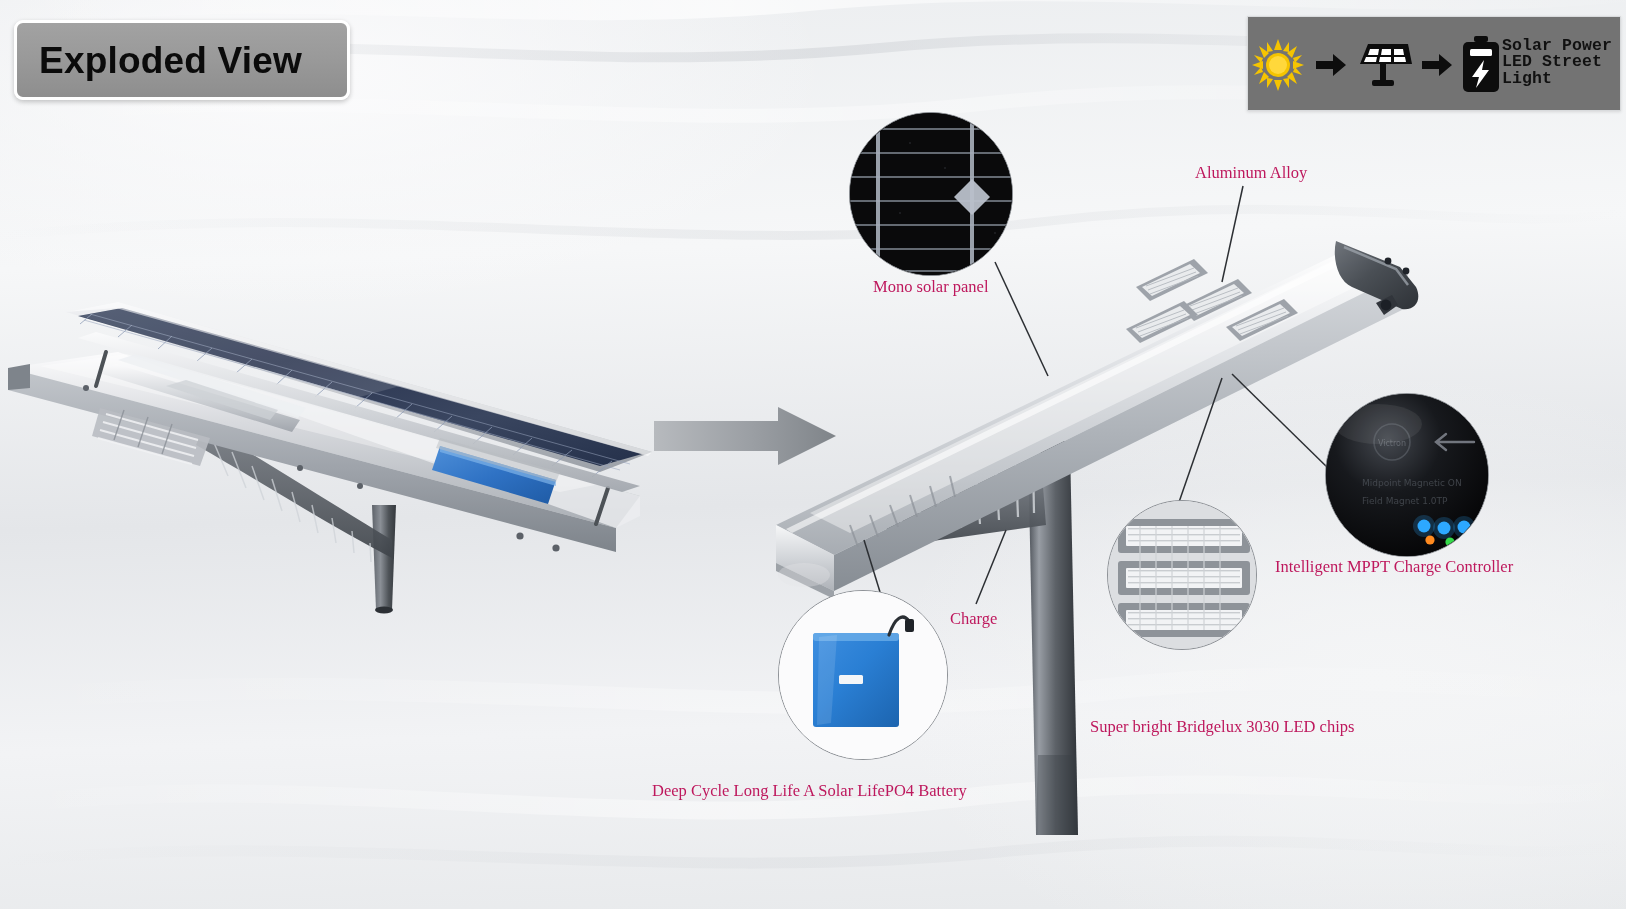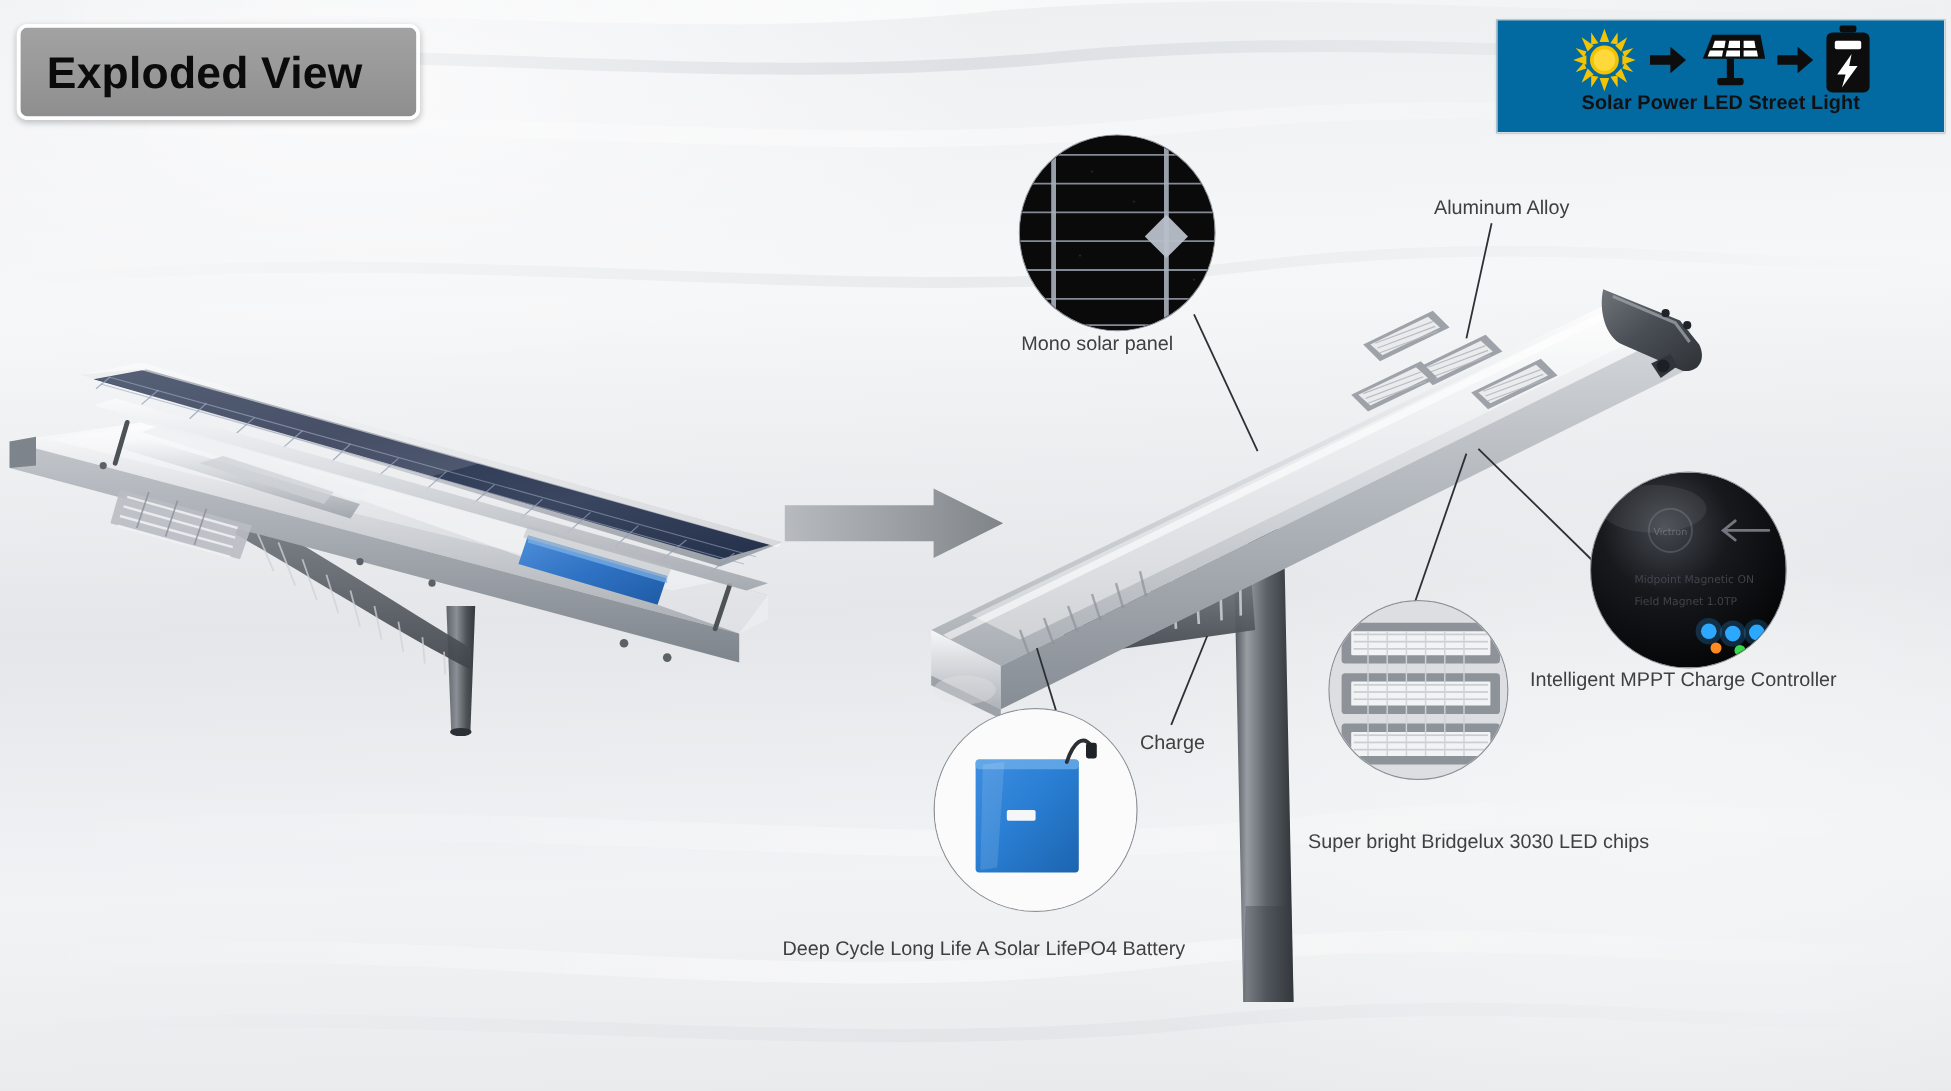--- a/index.html
+++ b/index.html
@@ -28,35 +28,37 @@
     display:flex;align-items:center;
   }
   .title-badge span{
     color:#0b0b0b;font-size:37px;font-weight:bold;letter-spacing:.2px;
     padding-left:22px;line-height:1;
   }
 
   
   .logo-banner{
     position:absolute;left:1247px;top:16px;width:372px;height:93px;
-    background:#0369a1;
+    background:#737373;
     border:1px solid #d9dbdd;
-    display:flex;flex-direction:column;align-items:center;justify-content:flex-start;
+    display:flex;flex-direction:row;align-items:center;justify-content:flex-start;
     box-shadow:0 1px 3px rgba(0,0,0,.12);
+    font-family:Liberation Mono, monospace;
   }
   .logo-icons{display:flex;align-items:center;gap:8px;height:60px;padding-top:3px;}
   .logo-caption{
     color:#111;font-size:16.5px;font-weight:bold;line-height:1;
     letter-spacing:.1px;margin-top:-2px;
   }
 
   
   .label{
-    position:absolute;color:#404040;font-size:16.5px;white-space:nowrap;
+    position:absolute;color:#be185d;font-size:16.5px;white-space:nowrap;
     line-height:1;
+    font-family:Liberation Serif, serif;
   }
 
   
   .mag{position:absolute;border-radius:50%;overflow:hidden;text-align:center;}
   .mag-ring{border:1.6px solid #8d9196;}
 
   
   .mag-solar{left:849px;top:112px;width:162px;height:162px;background:#080808;}
 
   
@@ -569,25 +571,25 @@
         <rect x="14" y="0" width="14" height="6" rx="2" fill="#0d0d0d"></rect>
         <rect x="3" y="6" width="36" height="50" rx="5" fill="#0d0d0d"></rect>
         <rect x="10" y="13" width="22" height="7" rx="1.5" fill="#ffffff"></rect>
         <path d="M24,24 L12,41 L19,41 L16,52 L29,34 L22,34 Z" fill="#ffffff"></path>
       </svg>
 
     </div>
     <div class="logo-caption">Solar Power LED Street Light</div>
   </div>
 
-  <div class="label nosel" style="left:851px;top:279px;">Mono solar panel</div>
+  <div class="label nosel" style="left:873px;top:279px;">Mono solar panel</div>
 
   <div class="label nosel" style="left:1195px;top:165px;">Aluminum Alloy</div>
 
   <div class="label nosel" style="left:1275px;top:559px;text-align:right;">Intelligent MPPT Charge Controller</div>
 
-  <div class="label nosel" style="left:1090px;top:694px;">Super bright Bridgelux 3030 LED chips</div>
+  <div class="label nosel" style="left:1090px;top:719px;">Super bright Bridgelux 3030 LED chips</div>
 
   <div class="label nosel" style="left:950px;top:611px;">Charge</div>
 
   <div class="label nosel" style="left:652px;top:783px;">Deep Cycle Long Life A Solar LifePO4 Battery</div>
 
 </div>
 
 </body></html>

